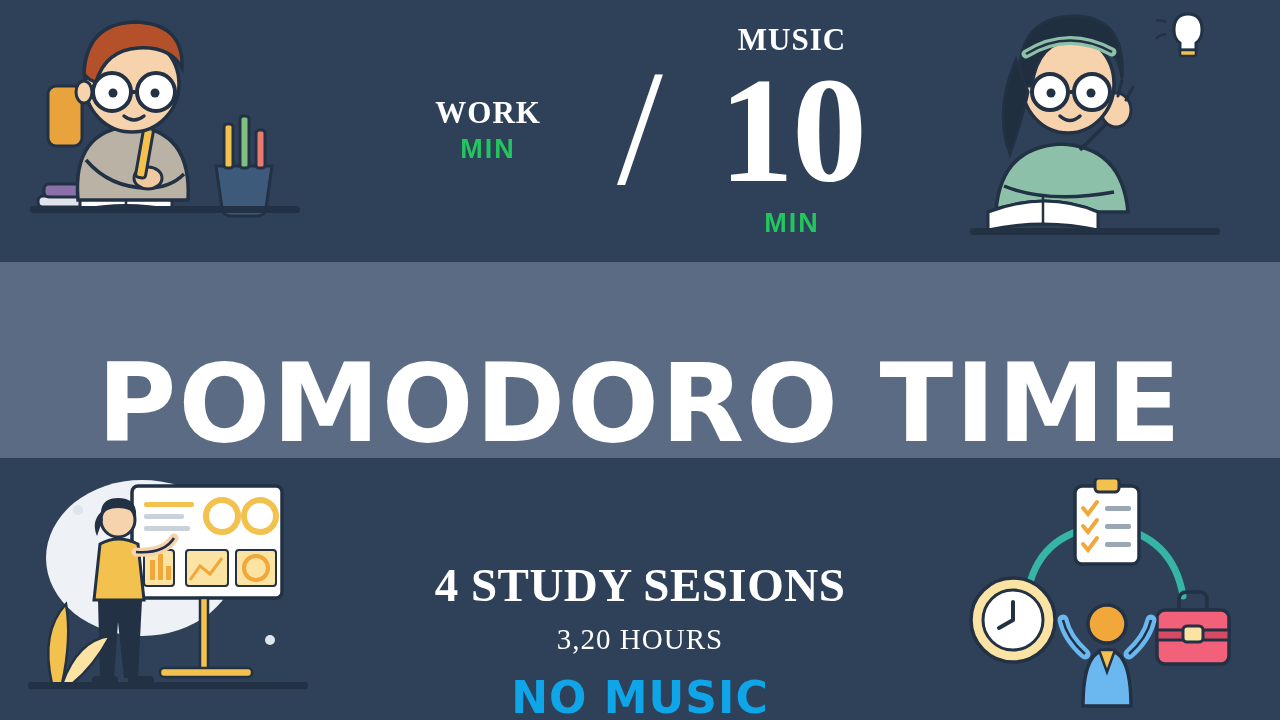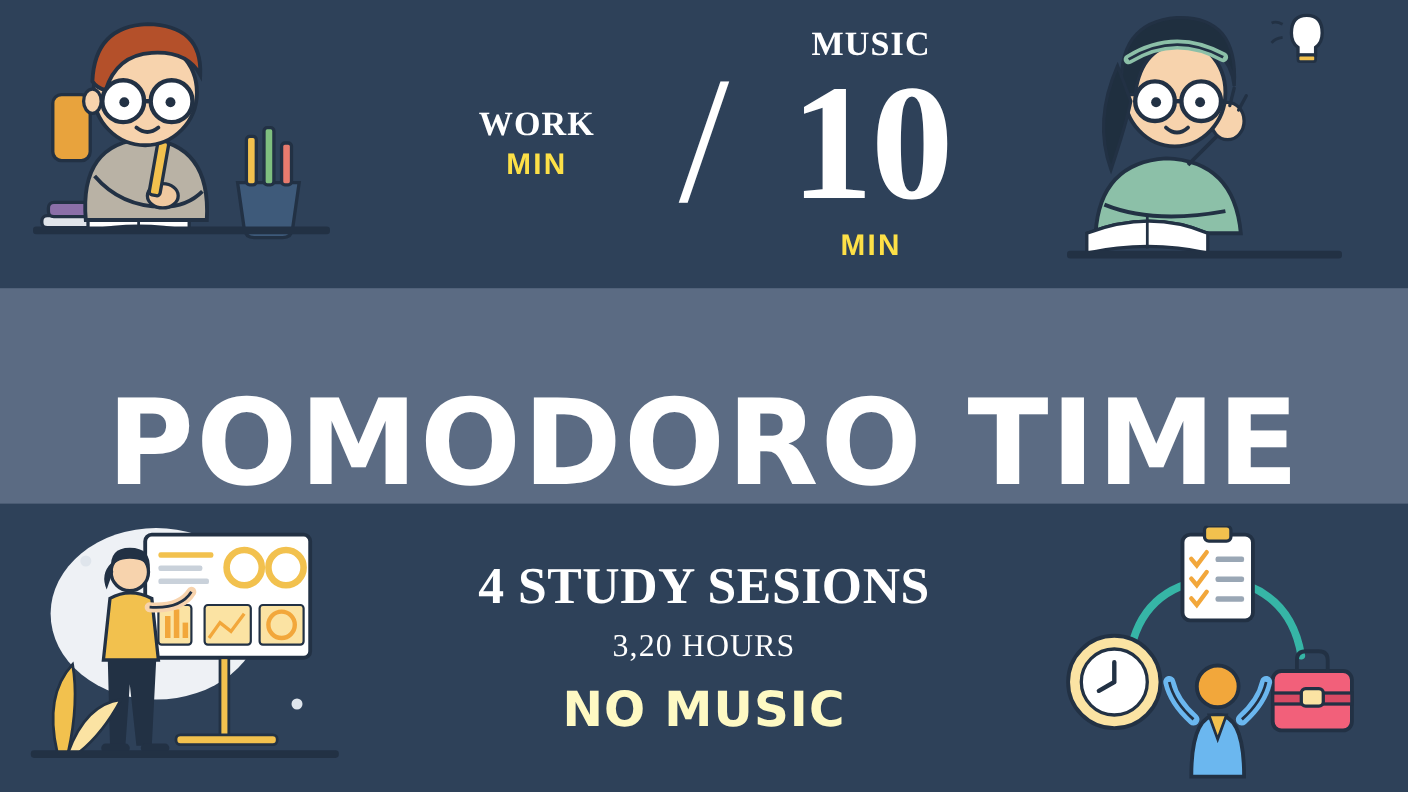--- a/index.html
+++ b/index.html
@@ -42,21 +42,21 @@
     font-family: "Liberation Serif", serif;
     font-weight: bold;
     color: #ffffff;
     font-size: 150px;
     line-height: 0.98;
     letter-spacing: -2px;
   }
   .timer-min {
     font-family: "Liberation Sans", sans-serif;
     font-weight: bold;
-    color: #fde047;
+    color: #22c55e;
     font-size: 27px;
     letter-spacing: 2px;
     margin-top: 4px;
   }
   .timer-sep {
     font-family: "Liberation Serif", serif;
     color: #ffffff;
     font-size: 165px;
     font-weight: normal;
     line-height: 1;
@@ -80,21 +80,21 @@
     white-space: nowrap;
   }
 
   
   .bottom {
     position: absolute; left: 0; top: 458px; width: 1280px; height: 262px;
     background: #2e4159;
   }
   .bottom-center {
     position: absolute; left: 320px; top: 0; width: 640px; height: 262px;
-    display: flex; flex-direction: column; align-items: center; justify-content: center;
+    display: flex; flex-direction: column; align-items: center; justify-content: flex-end;
     gap: 10px;
   }
   .sessions {
     font-family: "Liberation Serif", serif;
     font-weight: bold;
     color: #ffffff;
     font-size: 47px;
     letter-spacing: 0.5px;
     line-height: 1;
   }
@@ -102,21 +102,21 @@
     font-family: "Liberation Serif", serif;
     color: #ffffff;
     font-size: 29px;
     letter-spacing: 1px;
     line-height: 1;
     margin-top: 6px;
   }
   .music {
     font-family: "DejaVu Sans", sans-serif;
     font-weight: bold;
-    color: #fef9c3;
+    color: #0ea5e9;
     font-size: 44px;
     letter-spacing: 1px;
     line-height: 1;
     margin-top: 12px;
   }
 
   
   .illo { position: absolute; }
   #illo-boy   { left: 20px;   top: 0px;   width: 300px; height: 262px; }
   #illo-girl  { left: 960px;  top: 0px;   width: 310px; height: 262px; }

